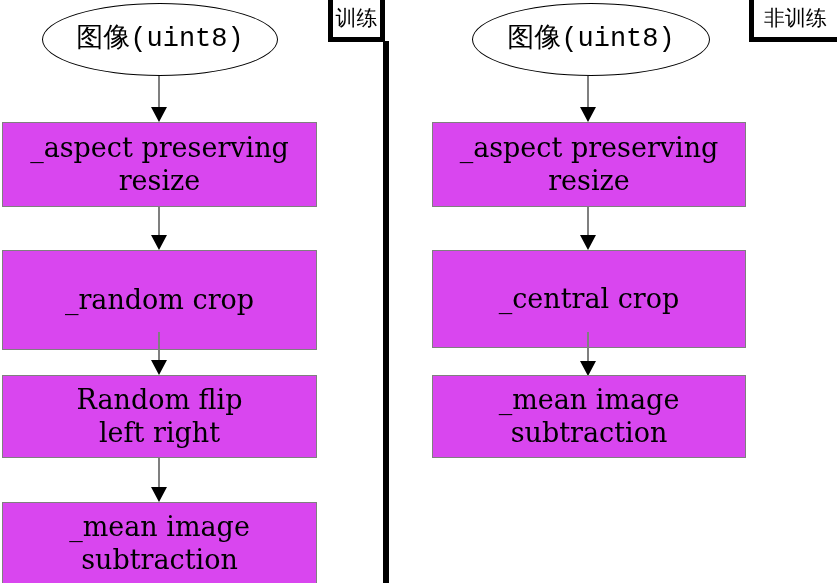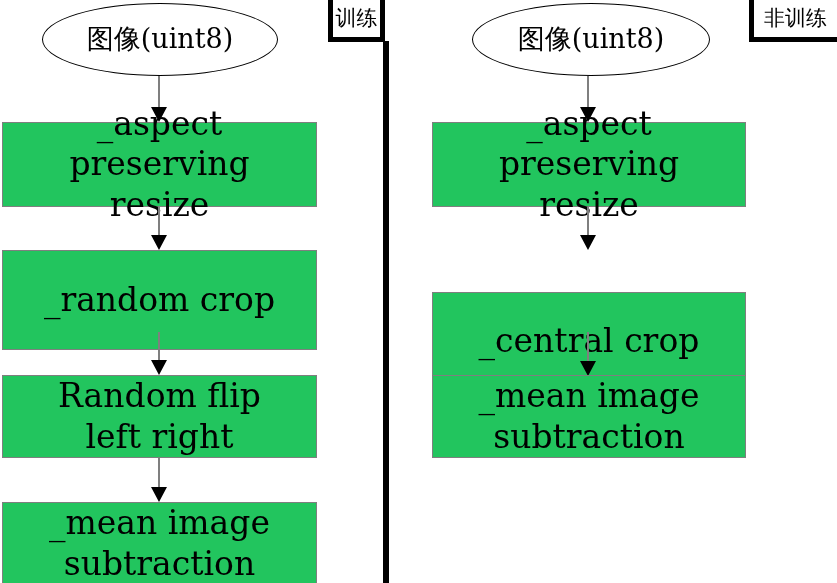--- a/index.html
+++ b/index.html
@@ -39,34 +39,35 @@
     background: #ffffff;
     display: flex;
     align-items: center;
     justify-content: center;
     text-align: center;
     color: #000000;
     font-size: 27px;
     line-height: 1.05;
     letter-spacing: 0px;
     white-space: nowrap;
+    font-family: Liberation Mono, monospace;
   }
 
   
   .node-box {
     position: absolute;
     box-sizing: border-box;
     border: 1.6px solid #7f7f7f;
-    background: #22c55e;
+    background: #d946ef;
     display: flex;
     align-items: center;
     justify-content: center;
     text-align: center;
     color: #000000;
-    font-size: 33px;
+    font-size: 27px;
     line-height: 1.22;
     white-space: pre-line;
   }
 
   
   .edge {
     position: absolute;
     width: 0;
     height: 0;
   }
@@ -167,21 +168,21 @@
     </div>
 
     <div class="node-box" style="left:12px; top:122px; width:314px; height:85px;">_aspect preserving
 resize</div>
 
     <div class="edge" style="left:168px; top:207px;">
       <div class="shaft" style="height:29px;"></div>
       <div class="head" style="top:28px;"></div>
     </div>
 
-    <div class="node-box" style="left:12px; top:250px; width:314px; height:98px;margin-top:42px;">_central crop</div>
+    <div class="node-box" style="left:12px; top:250px; width:314px; height:98px;">_central crop</div>
 
     <div class="edge" style="left:168px; top:332px;">
       <div class="shaft" style="height:30px;"></div>
       <div class="head" style="top:29px;"></div>
     </div>
 
     <div class="node-box" style="left:12px; top:375px; width:314px; height:83px;">_mean image
 subtraction</div>
 
   </div>

